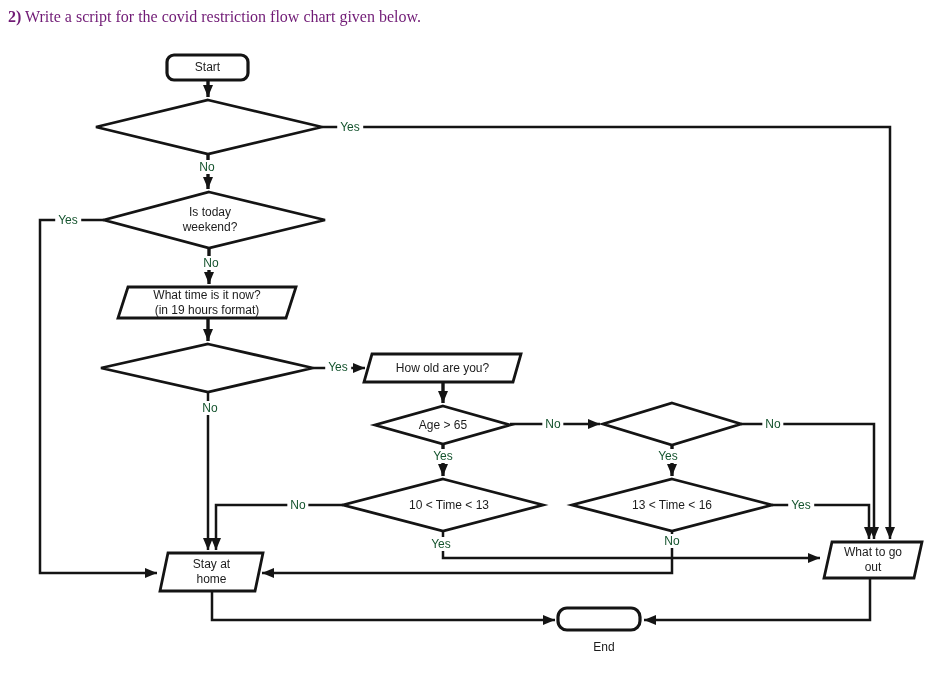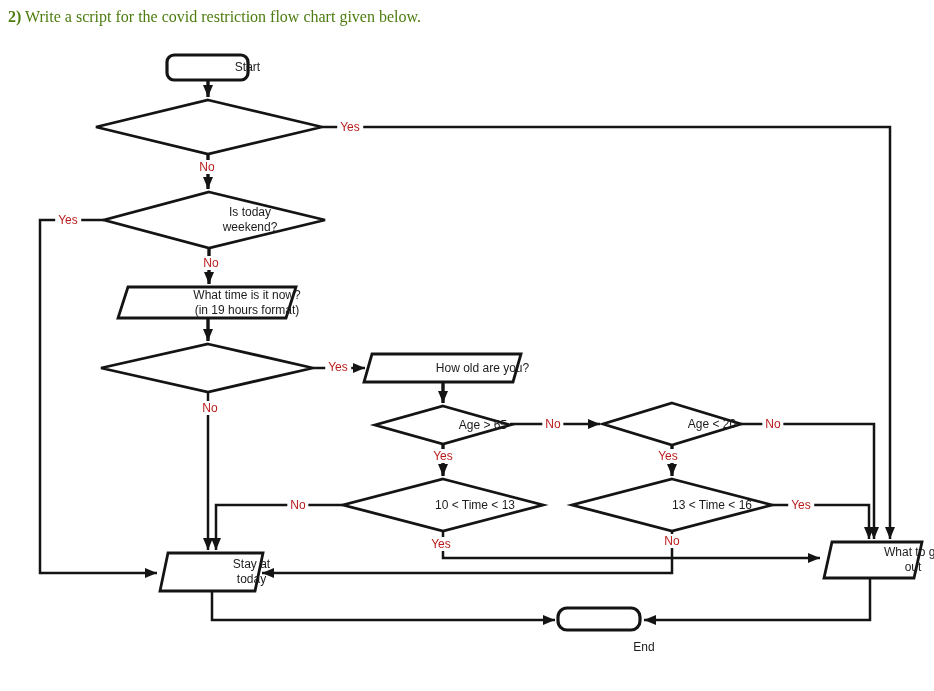--- a/index.html
+++ b/index.html
@@ -11,45 +11,44 @@
     font-family: "Liberation Sans", sans-serif;
     color: #1c1c1c;
     overflow: hidden;
   }
   .title {
     position: absolute;
     left: 8px;
     top: 8px;
     font-family: "Liberation Serif", serif;
     font-size: 16px;
-    color: #4d7c0f;
+    color: #701a75;
     white-space: pre;
   }
   .title .num { font-weight: bold; }
   #lines { position: absolute; left: 0; top: 0; }
   .node-label {
     position: absolute;
     display: flex;
     align-items: center;
     justify-content: center;
     text-align: center;
     white-space: pre-line;
     font-size: 12px;
     line-height: 15px;
     color: #1c1c1c;
-    padding-left: 40px;
   }
   .edge-label {
     position: absolute;
     transform: translate(-50%, -50%);
     background: #ffffff;
     padding: 0 3px;
     font-size: 12px;
     line-height: 14px;
-    color: #b91c1c;
+    color: #14532d;
   }
   svg path.conn { fill: none; stroke: #141414; stroke-width: 2.5px; }
   svg path.conn.thick { stroke-width: 3.4px; }
   svg .shape { fill: #ffffff; stroke: #141414; stroke-width: 2.8px; }
   svg .terminal { fill: #ffffff; stroke: #141414; stroke-width: 3.2px; }
 </style>
 </head>
 <body>
 
 <div id="canvas">
@@ -98,25 +97,24 @@
     <rect class="terminal" x="558" y="608" width="82" height="22" rx="9"></rect>
   </svg>
 
   <div class="node-label" style="left:167px; top:55px; width:81px; height:25px;">Start</div>
   <div class="node-label" style="left:150px; top:193px; width:120px; height:54px;">Is today
 weekend?</div>
   <div class="node-label" style="left:118px; top:288px; width:178px; height:30px;">What time is it now?
 (in 19 hours format)</div>
   <div class="node-label" style="left:364px; top:355px; width:157px; height:27px;">How old are you?</div>
   <div class="node-label" style="left:383px; top:407px; width:120px; height:36px;">Age &gt; 65</div>
-  <div class="node-label" style="left:612px; top:404px; width:120px; height:40px;">Age &lt; 20</div>
-  <div class="node-label" style="left:355px; top:480px; width:160px; height:50px;">10 &lt; Time &lt; 13</div>
+  <div class="node-label" style="left:369px; top:480px; width:160px; height:50px;">10 &lt; Time &lt; 13</div>
   <div class="node-label" style="left:592px; top:480px; width:160px; height:50px;">13 &lt; Time &lt; 16</div>
   <div class="node-label" style="left:163px; top:554px; width:97px; height:36px;">Stay at
-today</div>
+home</div>
   <div class="node-label" style="left:826px; top:543px; width:94px; height:34px;">What to go
 out</div>
   <div class="node-label" style="left:558px; top:636px; width:92px; height:22px;">End</div>
 
   <div class="edge-label" style="left:350px; top:127px;">Yes</div>
   <div class="edge-label" style="left:207px; top:167px;">No</div>
   <div class="edge-label" style="left:68px; top:220px;">Yes</div>
   <div class="edge-label" style="left:211px; top:263px;">No</div>
   <div class="edge-label" style="left:338px; top:367px;">Yes</div>
   <div class="edge-label" style="left:210px; top:408px;">No</div>

